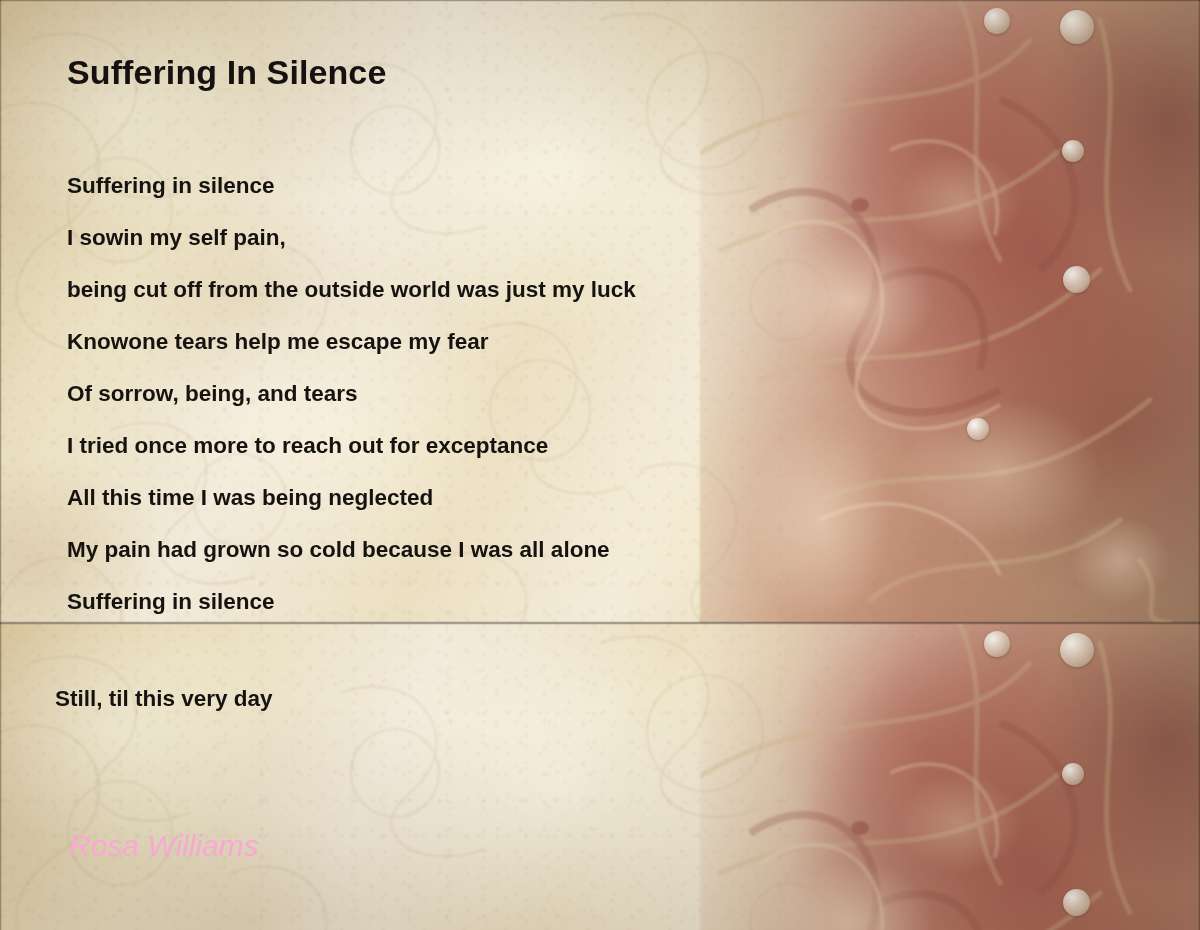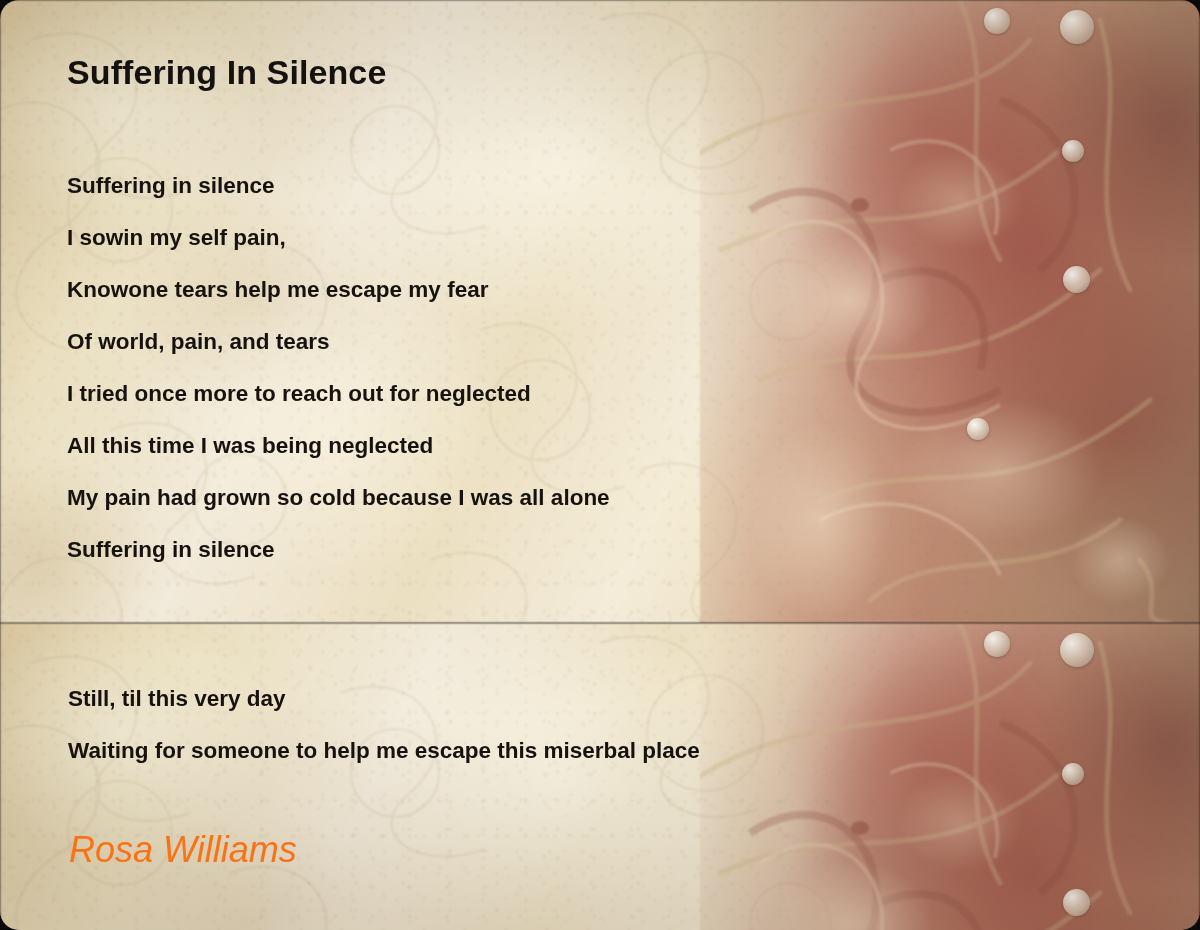--- a/index.html
+++ b/index.html
@@ -10,21 +10,20 @@
     overflow:hidden;
     background:#0a0a0a;
     font-family:"Liberation Sans", sans-serif;
   }
 
   #poem-card {
     position:relative;
     width:1200px;
     height:930px;
     overflow:hidden;
-    border-radius:19px;
   }
 
   
   .bg-band {
     position:absolute;
     left:0;
     width:1200px;
     overflow:hidden;
   }
   #bg-band-top    { top:0;     height:623px; }
@@ -142,41 +141,41 @@
     white-space:nowrap;
   }
 
   #stanza-one {
     position:absolute;
     left:67px;
     top:160px;
   }
   #stanza-two {
     position:absolute;
-    left:68px;
+    left:55px;
     top:673px;
   }
   .poem-line {
     font-size:22.5px;
     font-weight:bold;
     color:#161210;
     line-height:52px;
     height:52px;
     white-space:nowrap;
     letter-spacing:0;
   }
 
   #poem-author {
     position:absolute;
     left:69px;
     top:829px;
-    font-size:36px;
+    font-size:30px;
     font-style:italic;
     font-weight:normal;
-    color:#f97316;
+    color:#f9a8d4;
     white-space:nowrap;
   }
 </style>
 </head>
 <body>
 
 <div id="poem-card">
 
   <div class="bg-band" id="bg-band-top">
     <div class="bg-art bg-blur">
@@ -310,29 +309,29 @@
 
   <div class="bg-vignette" style="z-index:4;"></div>
 
   <div id="text-layer">
 
     <div id="poem-title">Suffering In Silence</div>
 
     <div id="stanza-one">
       <div class="poem-line">Suffering in silence</div>
       <div class="poem-line">I sowin my self pain,</div>
+      <div class="poem-line">being cut off from the outside world was just my luck</div>
       <div class="poem-line">Knowone tears help me escape my fear</div>
-      <div class="poem-line">Of world, pain, and tears</div>
-      <div class="poem-line">I tried once more to reach out for neglected</div>
+      <div class="poem-line">Of sorrow, being, and tears</div>
+      <div class="poem-line">I tried once more to reach out for exceptance</div>
       <div class="poem-line">All this time I was being neglected</div>
       <div class="poem-line">My pain had grown so cold because I was all alone</div>
       <div class="poem-line">Suffering in silence</div>
     </div>
 
     <div id="stanza-two">
       <div class="poem-line">Still, til this very day</div>
-      <div class="poem-line">Waiting for someone to help me escape this miserbal place</div>
     </div>
 
     <div id="poem-author">Rosa Williams</div>
   </div>
 
 </div>
 
 </body></html>

